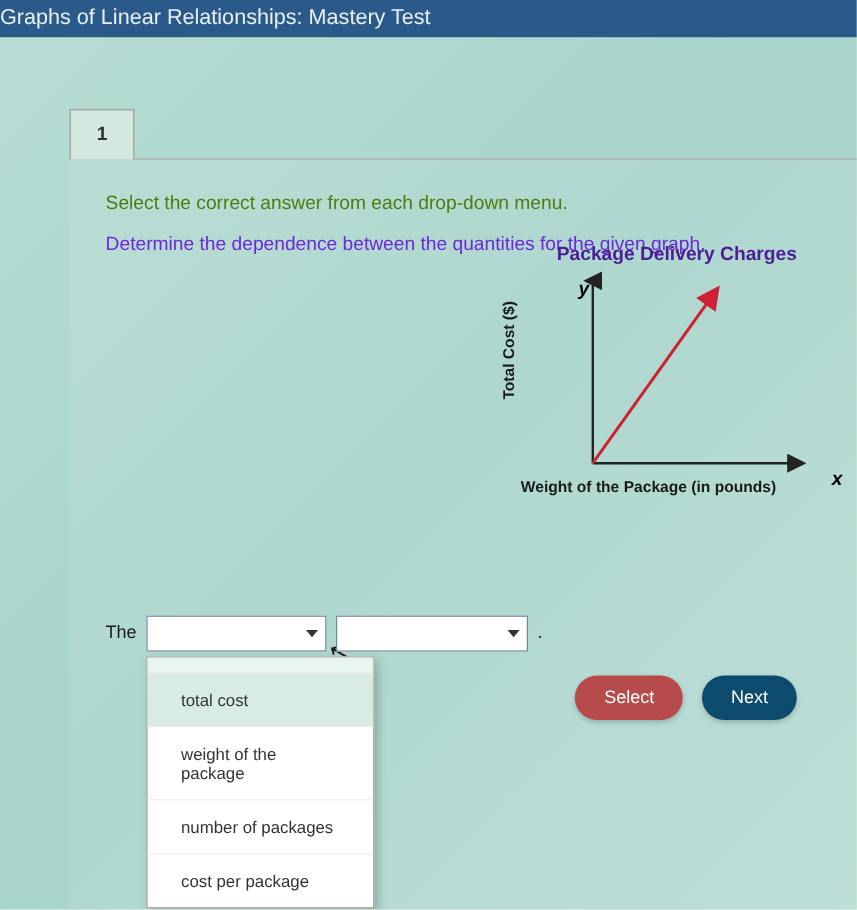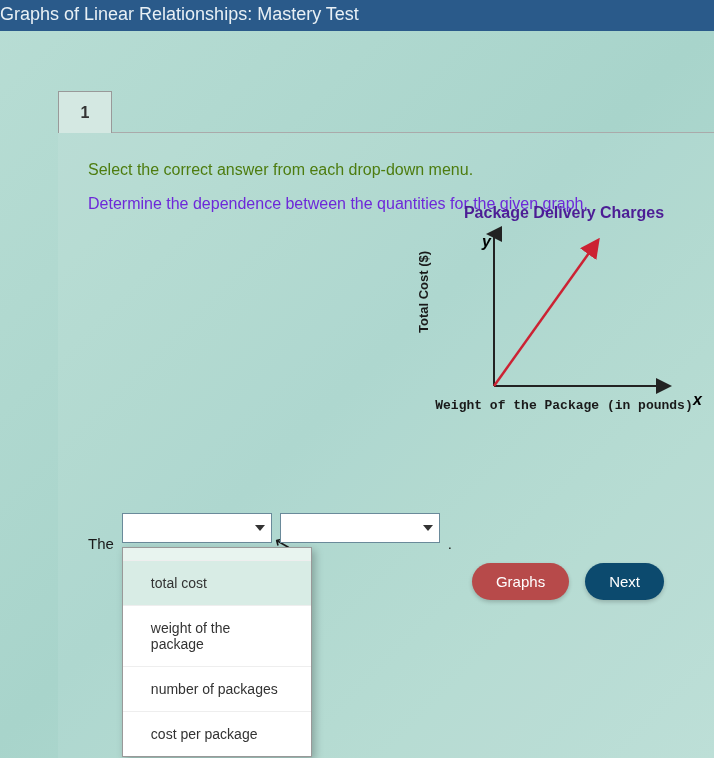--- a/index.html
+++ b/index.html
@@ -72,27 +72,26 @@
     left: -18px;
     top: 130px;
     transform: rotate(-90deg);
     transform-origin: left top;
     font-size: 13px;
     font-weight: bold;
     color: #1a1a1a;
     white-space: nowrap;
   }
   .xlabel {
-    text-align: center;
+    text-align: left;
     font-size: 13px;
     font-weight: bold;
     color: #1a1a1a;
     line-height: 1.2;
     margin-top: 2px;
-    font-family: Liberation Mono, monospace;
   }
   .y-letter {
     position: absolute;
     left: 48px;
     top: 30px;
     font-weight: bold;
     font-style: italic;
     font-size: 16px;
   }
   .x-letter {
@@ -106,21 +105,21 @@
   .question-row {
     position: absolute;
     left: 30px;
     top: 380px;
     display: flex;
     align-items: flex-start;
     gap: 8px;
     font-size: 15px;
     color: #1a1a1a;
   }
-  .q-text { padding-top: 6px; margin-top: 16px; }
+  .q-text { padding-top: 6px; }
   .dd {
     position: relative;
     width: 150px;
   }
   .dd-box {
     width: 100%;
     height: 30px;
     background: #fff;
     border: 1px solid #6a8a9a;
     display: flex;
@@ -251,18 +250,18 @@
         <div class="dd-box">
           <span></span>
           <span class="dd-caret"></span>
         </div>
       </div>
 
       <span class="q-text">.</span>
     </div>
 
     <div class="btn-row">
-      <button class="btn btn-reset">Graphs</button>
+      <button class="btn btn-reset">Select</button>
       <button class="btn btn-next">Next</button>
     </div>
 
   </div>
 </div>
 
 </body></html>

